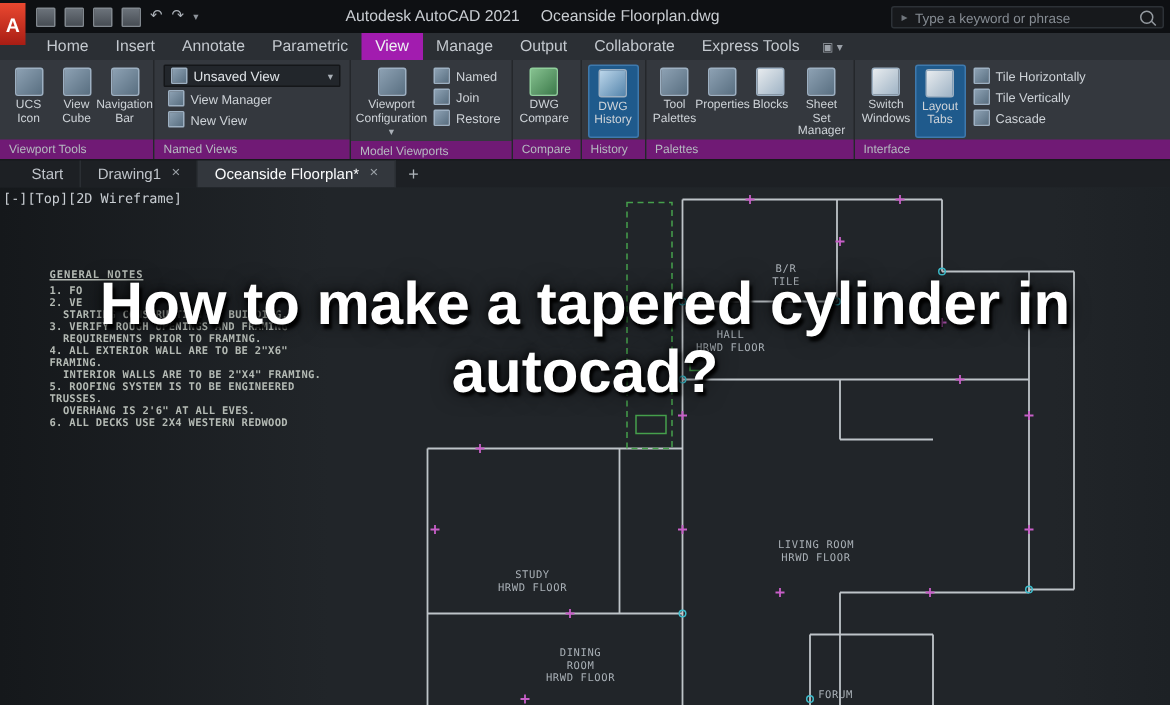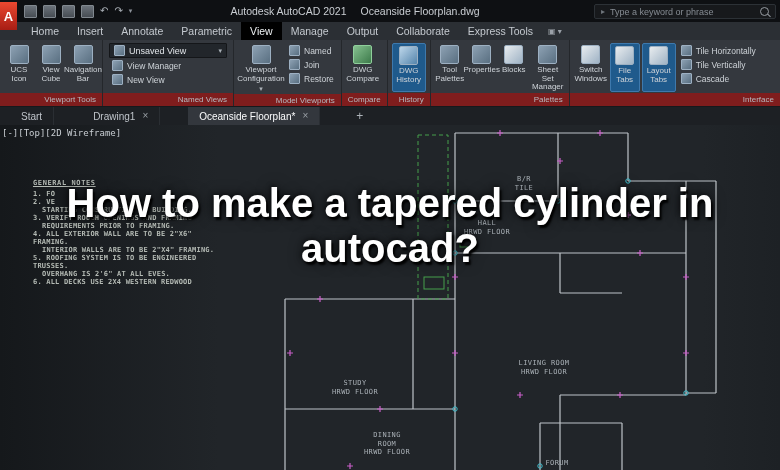--- a/index.html
+++ b/index.html
@@ -23,29 +23,29 @@
           padding:0 6px;background:#17191c;border:1px solid #2c3136;border-radius:2px;
           font-size:9px;color:#868c93;}
   .tri{font-size:8px;color:#6f757c;}
   .mag{width:7px;height:7px;border:1.3px solid #959ba1;border-radius:50%;position:relative;margin-left:auto;flex:0 0 auto;}
   .mag::after{content:"";position:absolute;width:4px;height:1.3px;background:#959ba1;transform:rotate(45deg);right:-3px;bottom:-1px;}
 
   
   .tabrow{position:absolute;top:22px;left:0;width:100%;height:18px;background:#2b2f34;display:flex;
           padding-left:22px;box-sizing:border-box;align-items:stretch;}
   .tab{padding:0 9px;font-size:10.5px;color:#c4c9cf;line-height:18px;white-space:nowrap;}
-  .tab.active{background:#000000;color:#eef1f3;}
+  .tab.active{background:#a21caf;color:#eef1f3;}
   .ribopts{margin-left:6px;display:flex;align-items:center;gap:3px;color:#9aa0a7;font-size:8px;}
 
   
   .ribbon{position:absolute;top:40px;left:0;width:100%;height:66px;background:#34383e;display:flex;overflow:hidden;}
   .panel{display:flex;flex-direction:column;border-right:1px solid #24272b;flex:0 0 auto;}
   .panel-body{flex:1;display:flex;padding:3px 4px 1px 4px;gap:2px;}
-  .panel-name{height:13px;line-height:13px;font-size:8px;color:#b5bac0;background:#7f1d1d;
-              text-align:right;padding:0 6px;white-space:nowrap;}
+  .panel-name{height:13px;line-height:13px;font-size:8px;color:#b5bac0;background:#701a75;
+              text-align:left;padding:0 6px;white-space:nowrap;}
   .bb{width:34px;display:flex;flex-direction:column;align-items:center;gap:2px;padding-top:2px;
       font-size:8px;line-height:1.08;text-align:center;color:#ced3d8;border-radius:2px;box-sizing:border-box;}
   .bb.narrow{width:30px;}
   .bb.wide{width:46px;}
   .ic{width:19px;height:19px;border:1px solid #9db0c2;border-radius:2px;flex:0 0 auto;
       background:linear-gradient(135deg,#8da1b3,#596f81);box-sizing:border-box;}
   .ic.sheet{background:linear-gradient(135deg,#e8ecef,#9fb3c5);}
   .ic.green{background:linear-gradient(135deg,#86c190,#3c7a4a);border-color:#8fcf9b;}
   .ic.hist{background:linear-gradient(135deg,#bcd6ea,#5585ac);}
   .sr{display:flex;align-items:center;gap:4px;font-size:8.5px;color:#ced3d8;padding:1px 3px;white-space:nowrap;}
@@ -53,21 +53,21 @@
         background:linear-gradient(135deg,#8da1b3,#596f81);box-sizing:border-box;}
   .col{display:flex;flex-direction:column;justify-content:flex-start;gap:1px;}
   .dd{width:118px;height:15px;background:#22262b;border:1px solid #141619;display:flex;align-items:center;
       gap:4px;padding:0 4px;font-size:9px;color:#e0e4e8;box-sizing:border-box;border-radius:1px;}
   .dd .caret{margin-left:auto;font-size:7px;color:#aab0b7;}
   .sel{background:#1f5a8c;border:1px solid #3e79ad;}
   .caret{font-size:7px;color:#aab0b7;}
 
   
   .filetabs{position:absolute;top:106px;left:0;width:100%;height:19px;background:#1d2024;display:flex;
-            align-items:stretch;padding-left:10px;box-sizing:border-box;border-top:1px solid #17191c;gap:28px;}
+            align-items:stretch;padding-left:10px;box-sizing:border-box;border-top:1px solid #17191c;}
   .ftab{display:flex;align-items:center;gap:7px;padding:0 11px;font-size:10px;color:#bfc4ca;
         border-right:1px solid #2a2e33;white-space:nowrap;}
   .ftab.active{background:#33373d;color:#fbfcfd;}
   .fclose{font-size:10px;color:#9aa0a6;line-height:1;}
   .fadd{display:flex;align-items:center;padding:0 8px;font-size:12px;color:#aeb4ba;}
 
   
   .canvas{position:absolute;top:125px;left:0;width:780px;height:345px;
           background:linear-gradient(90deg,#15181b,#212529 28%,#212529 90%,#1d2125);}
   .plan{position:absolute;inset:0;pointer-events:none;}
@@ -238,24 +238,20 @@
         </div>
       </div>
       <div class="panel-name">Palettes</div>
     </div>
 
     <div class="panel" style="flex:1 0 auto;border-right:none;">
       <div class="panel-body">
         <div class="bb">
           <span class="ic sheet"></span>
           <span>Switch Windows</span>
-        </div>
-        <div class="bb narrow sel">
-          <span class="ic sheet"></span>
-          <span>File Tabs</span>
         </div>
         <div class="bb sel">
           <span class="ic sheet"></span>
           <span>Layout Tabs</span>
         </div>
         <div class="col" style="padding-top:1px;">
           <div class="sr">
             <span class="ic-s"></span>
             <span>Tile Horizontally</span>
           </div>

